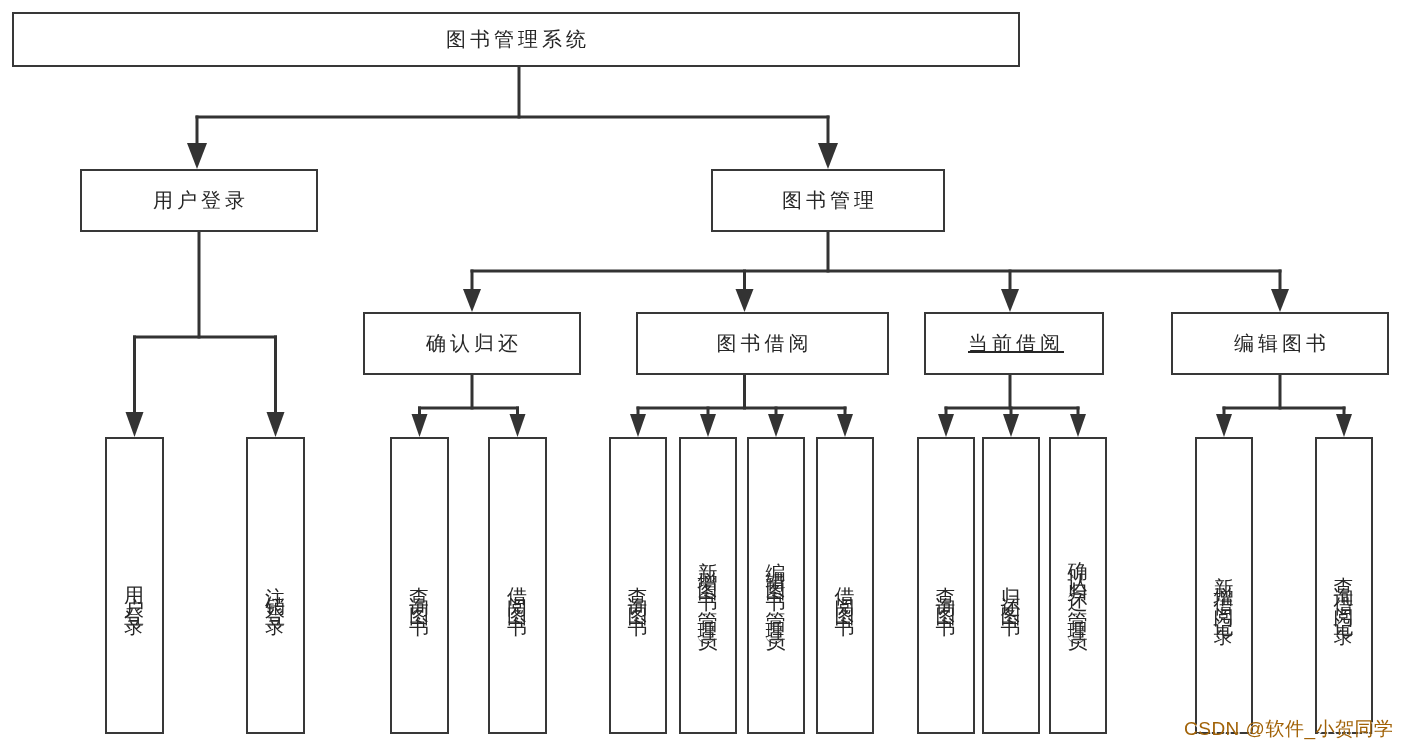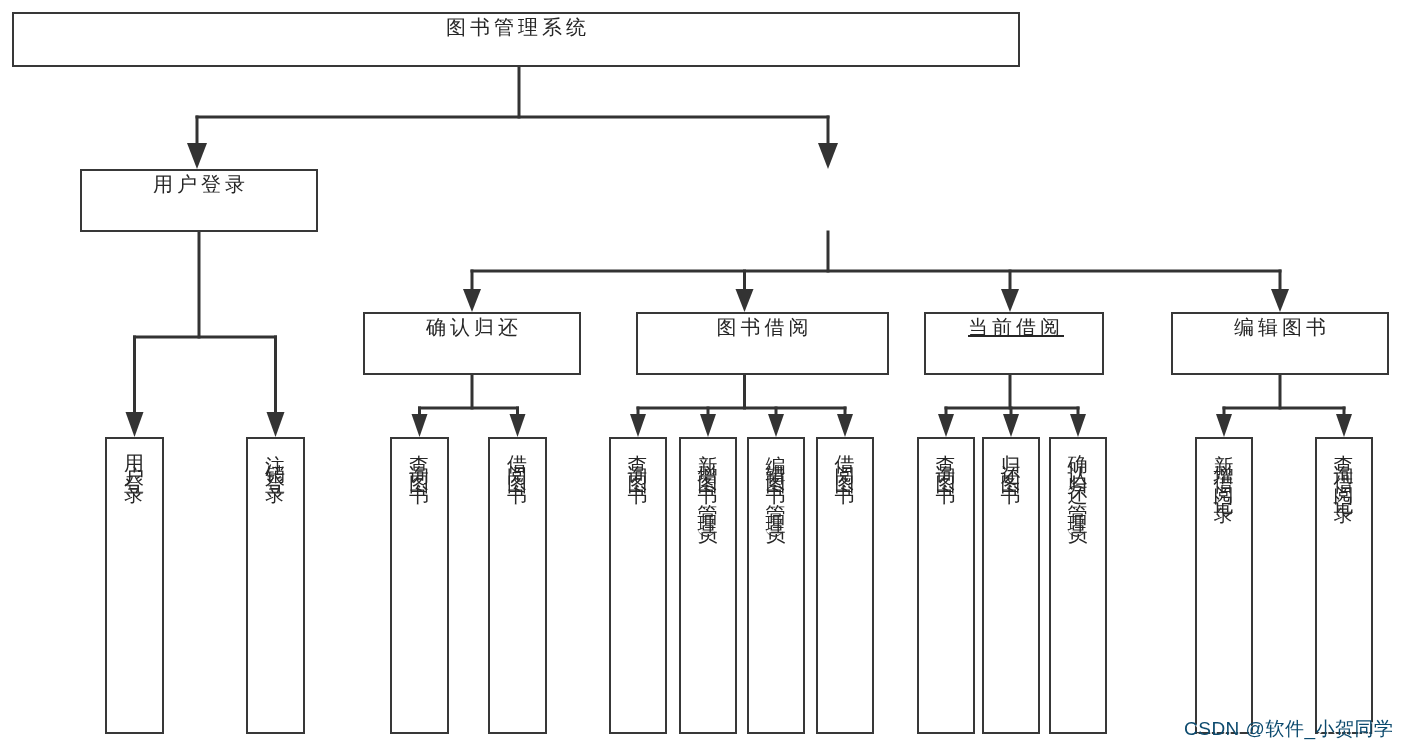--- a/index.html
+++ b/index.html
@@ -7,33 +7,33 @@
   .canvas {
     position:relative; width:1405px; height:747px; background:#ffffff;
     font-family:"Liberation Sans","DejaVu Sans",sans-serif; color:#262626;
     overflow:hidden;
   }
   svg.edges { position:absolute; left:0; top:0; width:1405px; height:747px; }
   svg.edges line { stroke:#333333; stroke-width:3; stroke-linecap:square; }
   svg.edges polygon { fill:#333333; }
   .node {
     position:absolute; box-sizing:border-box; background:#ffffff;
-    border:2.5px solid #383838; display:flex; align-items:flex-start; justify-content:center;
+    border:2.5px solid #383838; display:flex; align-items:center; justify-content:center;
     z-index:1;
   }
   .node.root { border-width:2px; }
   .hlabel { font-size:20px; letter-spacing:4px; text-indent:4px; white-space:nowrap; }
   .vlabel {
     writing-mode:vertical-rl; text-orientation:mixed;
     font-size:20px; letter-spacing:10px; line-height:1.1;
     white-space:nowrap; margin-bottom:-10px;
   }
   .watermark {
     position:absolute; left:1184px; top:716px; z-index:3;
-    font-size:19px; letter-spacing:0.5px; color:#0c4a6e;
+    font-size:19px; letter-spacing:0.5px; color:#a16207;
     text-shadow:2px 2px 0 rgba(255,255,255,0.9);
     white-space:nowrap;
   }
 </style>
 </head>
 <body>
 
 <div class="canvas">
 
   <svg class="edges" viewBox="0 0 1405 747">
@@ -112,20 +112,23 @@
     </g>
   </svg>
 
   <div class="node root" style="left:12px; top:12px; width:1008px; height:55px;">
     <span class="hlabel">图书管理系统</span>
   </div>
 
   <div class="node" style="left:80px; top:169px; width:238px; height:63px;">
     <span class="hlabel">用户登录</span>
   </div>
+  <div class="node" style="left:711px; top:169px; width:234px; height:63px;">
+    <span class="hlabel">图书管理</span>
+  </div>
 
   <div class="node" style="left:363px; top:312px; width:218px; height:63px;">
     <span class="hlabel">确认归还</span>
   </div>
   <div class="node" style="left:636px; top:312px; width:253px; height:63px;">
     <span class="hlabel">图书借阅</span>
   </div>
   <div class="node" style="left:924px; top:312px; width:180px; height:63px;text-decoration:underline;">
     <span class="hlabel">当前借阅</span>
   </div>

